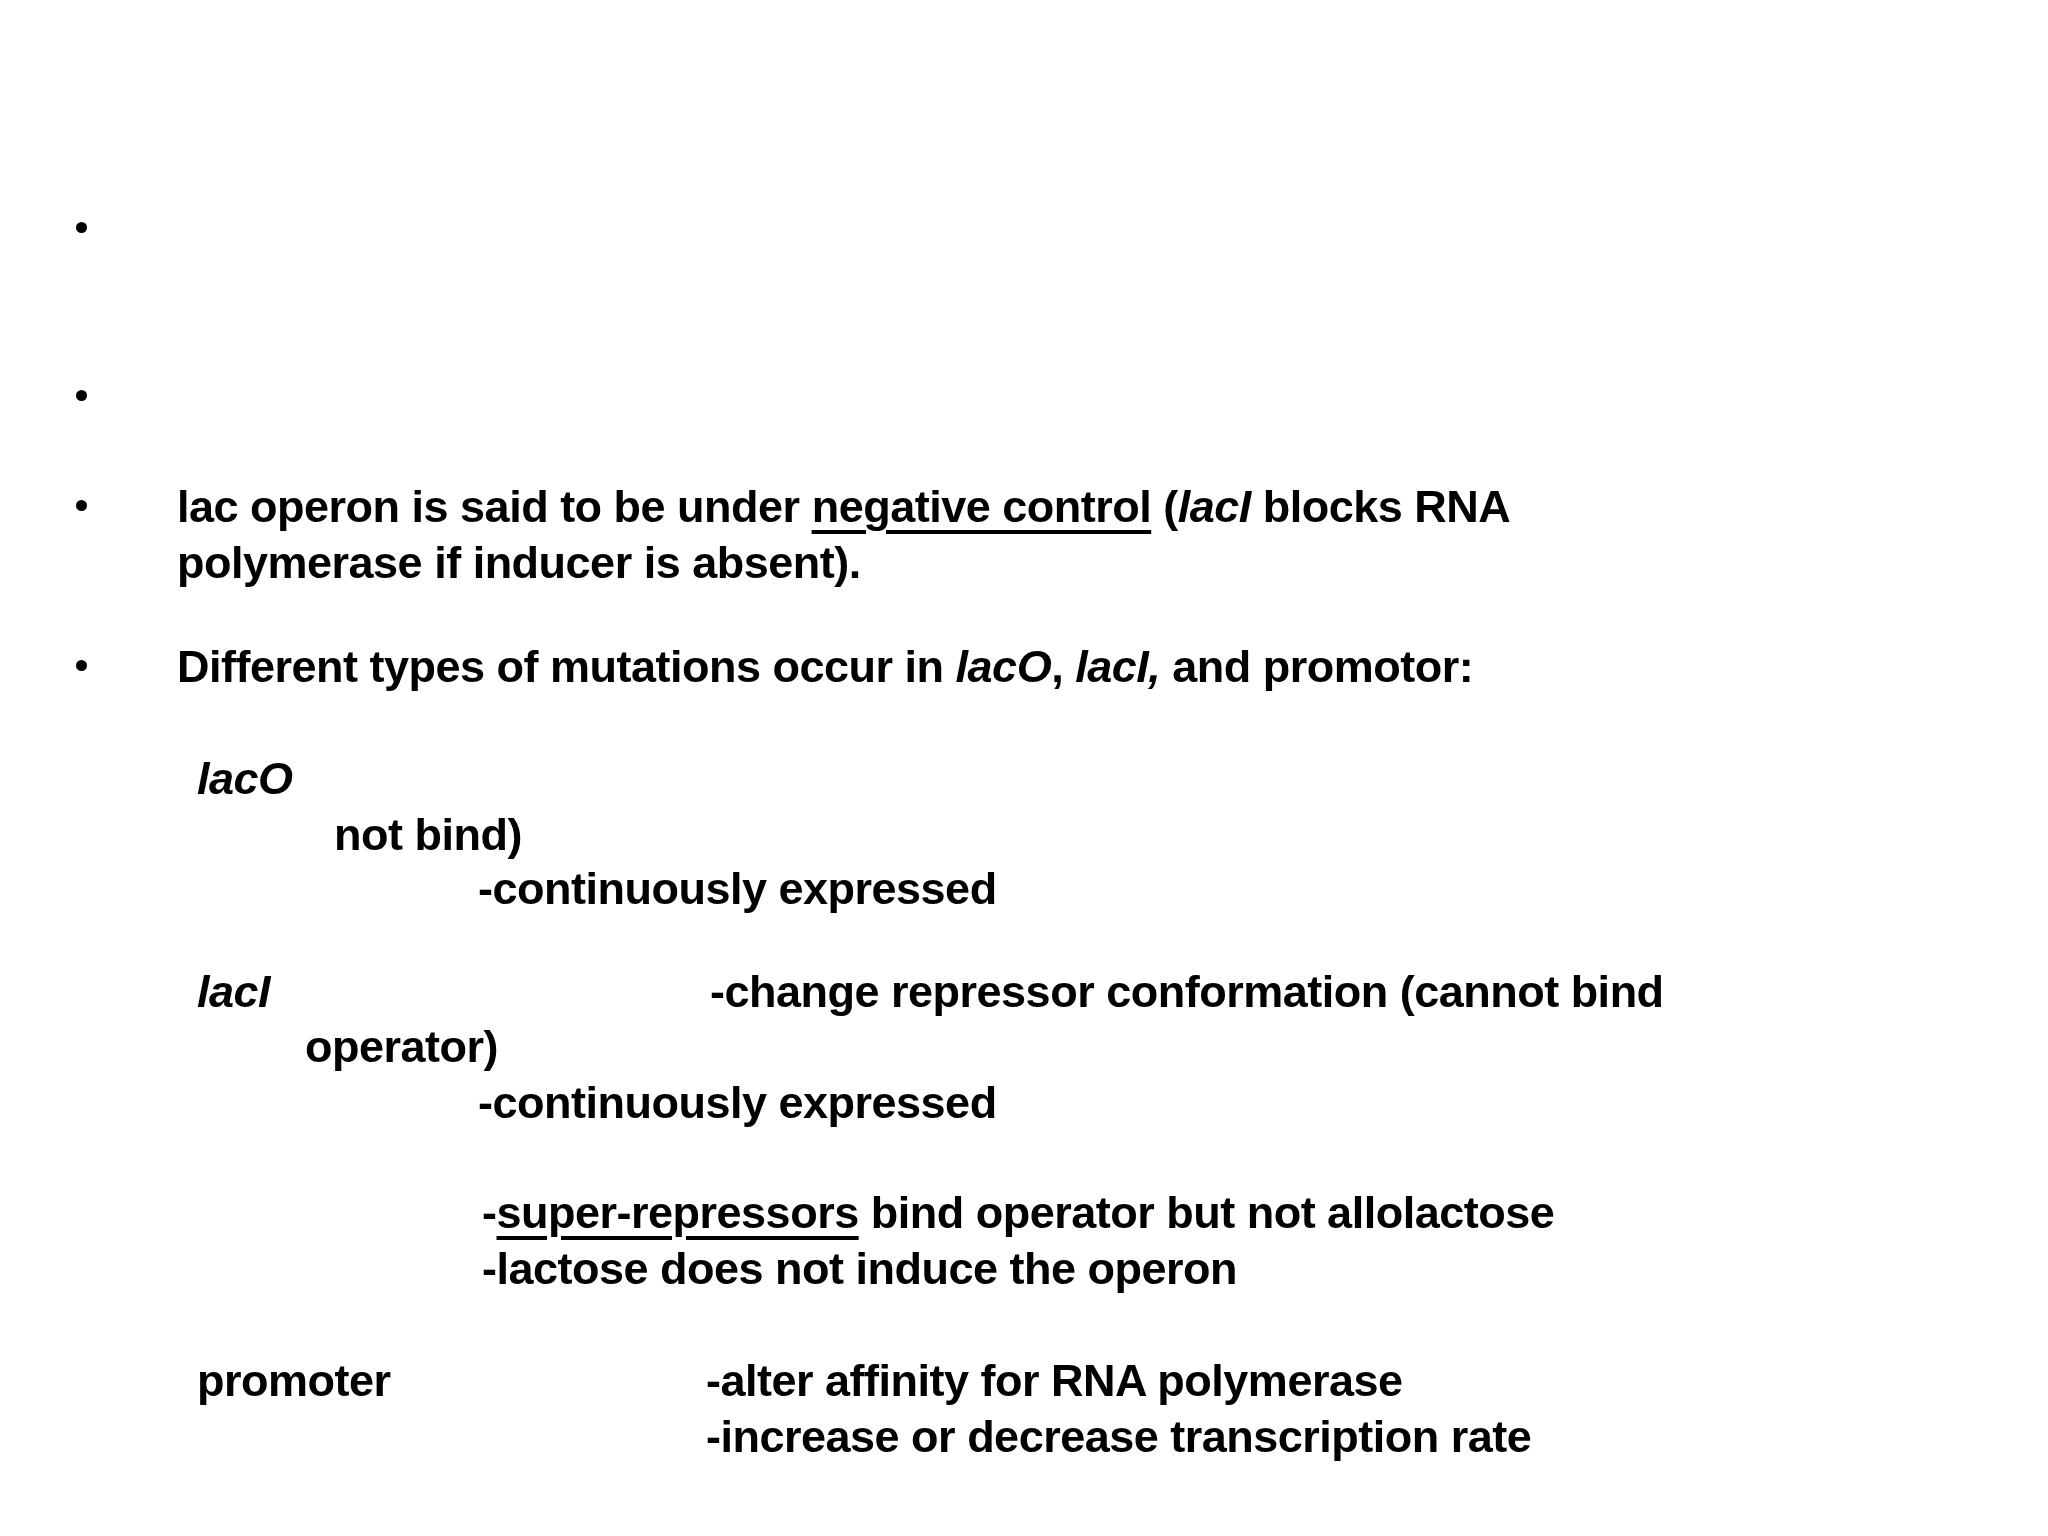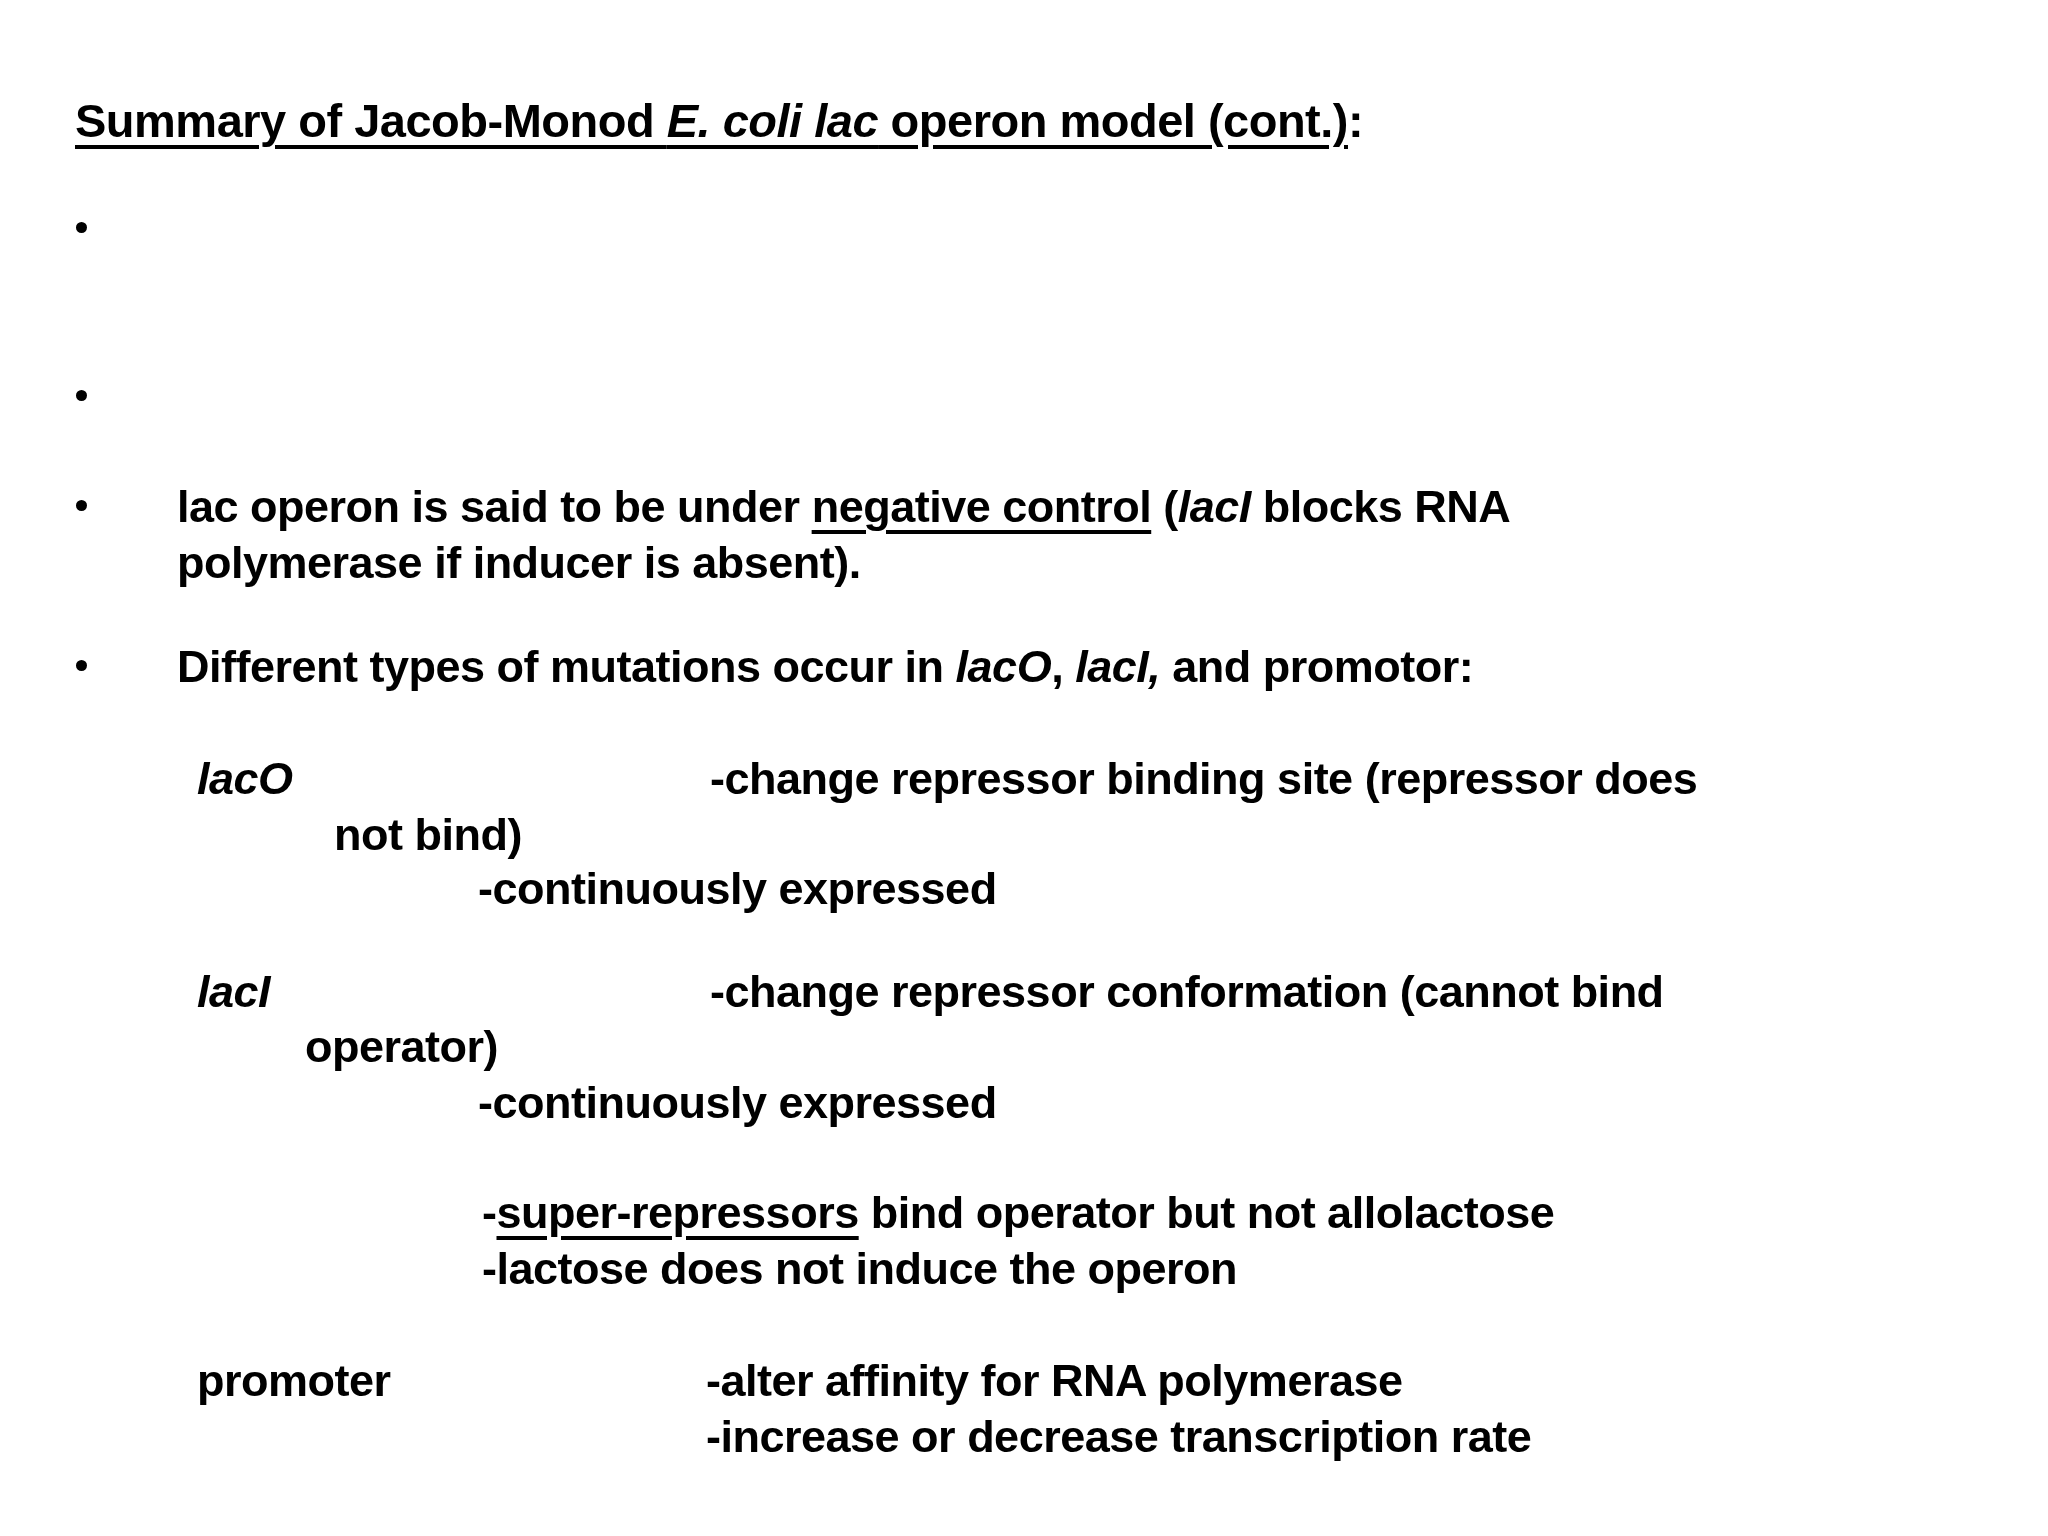--- a/index.html
+++ b/index.html
@@ -27,46 +27,40 @@
     width:11px; height:11px;
     border-radius:50%;
     background:#000000;
   }
 </style>
 </head>
 <body>
 
 <div class="slide">
 
-  <div class="line title-line" style="left:75px; top:95px;">
-    <span class="u"><span>Summary of Jacob-Monod </span><span class="i">E. coli lac</span><span> operon model (cont.)</span></span><span>:</span>
-  </div>
 
   <span class="dot" style="left:76px; top:222px;"></span>
 
   <span class="dot" style="left:76px; top:390px;"></span>
 
   <span class="dot" style="left:76px; top:500px;"></span>
   <div class="line" style="left:177px; top:482px;">
     <span>lac operon is said to be under </span><span class="u">negative control</span><span> (</span><span class="i">lacI</span><span> blocks RNA</span>
   </div>
   <div class="line" style="left:177px; top:538px;">
     <span>polymerase if inducer is absent).</span>
   </div>
 
   <span class="dot" style="left:76px; top:660px;"></span>
   <div class="line" style="left:177px; top:642px;text-align:right;">
     <span>Different types of mutations occur in </span><span class="i">lacO</span><span>, </span><span class="i">lacI,</span><span> and promotor:</span>
   </div>
 
   <div class="line i" style="left:197px; top:754px;">
     <span>lacO</span>
-  </div>
-  <div class="line" style="left:710px; top:754px;">
-    <span>-change repressor binding site (repressor does</span>
   </div>
   <div class="line" style="left:305px; top:810px;margin-left:29px;">
     <span>not bind)</span>
   </div>
   <div class="line" style="left:478px; top:864px;">
     <span>-continuously expressed</span>
   </div>
 
   <div class="line i" style="left:197px; top:967px;">
     <span>lacI</span>

